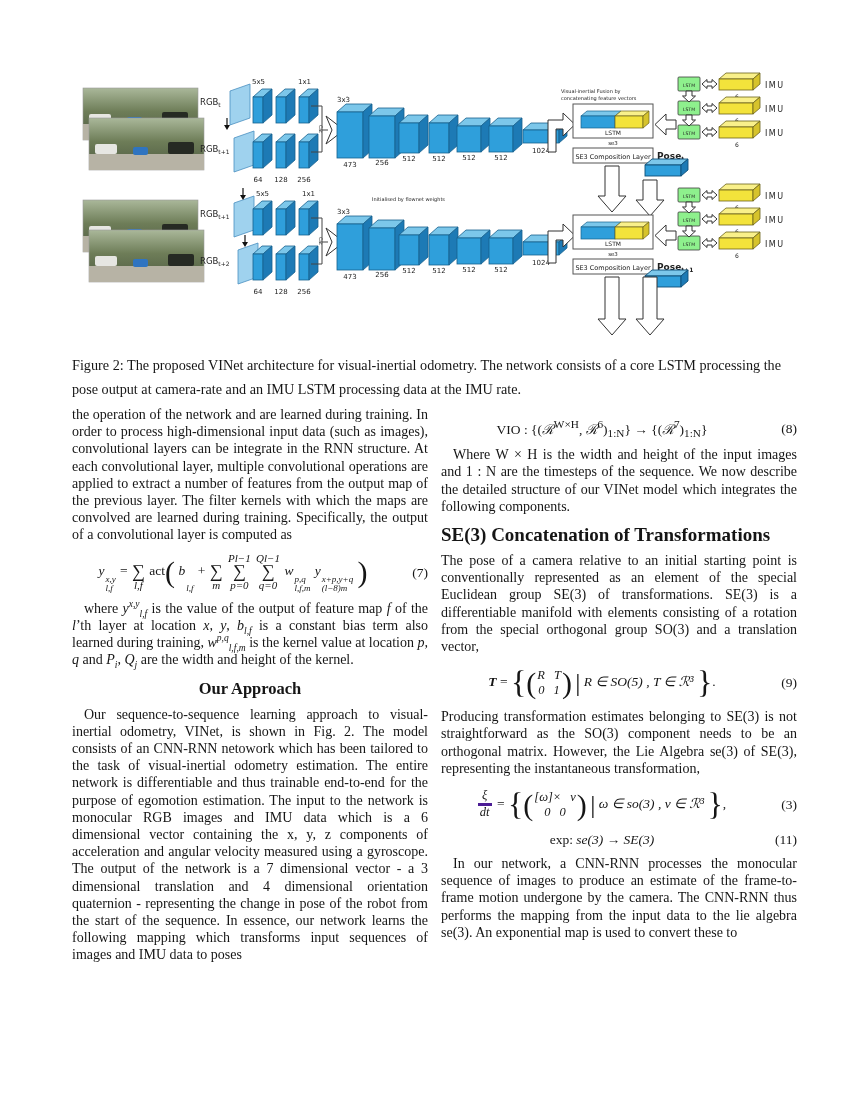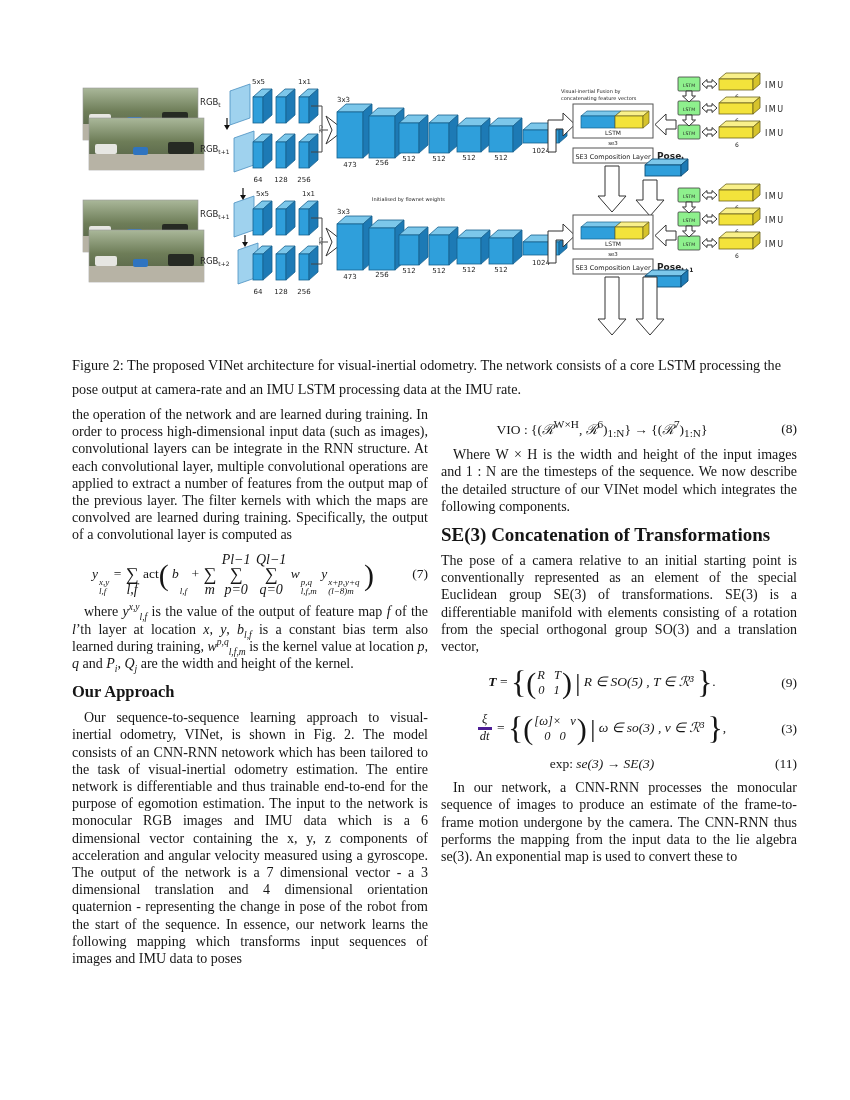--- a/index.html
+++ b/index.html
@@ -32,31 +32,31 @@
   .t85{font-size:8.5px}
   .t9{font-size:9px;font-weight:600}
   .timu{font-size:8px;letter-spacing:1.5px}
   
   .caption{position:absolute;left:72px;top:353px;width:709px;font-size:14.2px;line-height:24px;text-align:justify;}
   .col{position:absolute;top:406px;width:356px;}
   #leftcol{left:72px;} #rightcol{left:441px;}
   .para{font-size:14px;line-height:17.2px;text-align:justify;margin:0 0 2px 0;}
   .indent{text-indent:12px;}
   .para sup,.para sub{font-size:68%;font-style:italic;line-height:0;}
-  .h1{font-size:16.5px;font-weight:bold;text-align:left;margin:10px 0 7px 0;}
+  .h1{font-size:16.5px;font-weight:bold;text-align:center;margin:10px 0 7px 0;}
   .h2{font-size:19px;font-weight:bold;text-align:left;margin:9px 0 6px 0;}
   
   .eq{display:flex;align-items:center;margin:9px 0 7px 0;}
   .eqc{flex:1;text-align:center;font-size:13.5px;}
   .eqc .v{font-style:italic}
   .eqn{width:34px;text-align:right;font-size:13.5px;}
   .ss{display:inline-flex;flex-direction:column;align-items:flex-start;vertical-align:-7px;line-height:1;
       font-size:9px;font-style:italic;margin:0 1px;}
   .sum{display:inline-flex;flex-direction:column;align-items:center;vertical-align:middle;line-height:0.95;margin:0 1px;}
-  .sum .top,.sum .bot{font-size:14px;font-style:italic;}
+  .sum .top,.sum .bot{font-size:11px;font-style:italic;}
   .sum .sig{font-size:18px;font-style:normal;}
   .bigp{font-size:30px;font-weight:300;vertical-align:middle;font-style:normal;}
   .bigb{font-size:32px;font-weight:300;vertical-align:middle;font-style:normal;}
   .mat{display:inline-flex;flex-direction:column;vertical-align:middle;margin:0 1px;row-gap:0;}
   .mrow{display:flex;gap:9px;justify-content:center;font-style:italic;line-height:1.15;font-size:12.5px;}
   .frac{display:inline-flex;flex-direction:column;align-items:center;vertical-align:middle;line-height:1.1;
         font-style:italic;font-size:12.5px;margin-right:2px;}
   .frac .fd{border-top:3px solid #4c1d95;padding:0 2px;}
 </style>
 </head>
@@ -410,20 +410,21 @@
               <span>1</span>
             </span>
           </span><span class="bigp">)</span>
         <span class="bigp" style="font-size:26px">|</span>
         <span class="v">R ∈ SO(5) , T ∈ ℛ³</span>
         <span class="bigb">}</span><span>.</span>
       </div>
       <div class="eqn">(9)</div>
     </div>
 
+    <p class="para">Producing transformation estimates belonging to SE(3) is not straightforward as the SO(3) component needs to be an orthogonal matrix. However, the Lie Algebra se(3) of SE(3), representing the instantaneous transformation,</p>
 
     <div class="eq">
       <div class="eqc">
         <span class="frac">
             <span class="fn">ξ</span>
             <span class="fd">dt</span>
           </span>
         <span>=</span>
         <span class="bigb">{</span><span class="bigp">(</span><span class="mat">
             <span class="mrow">

